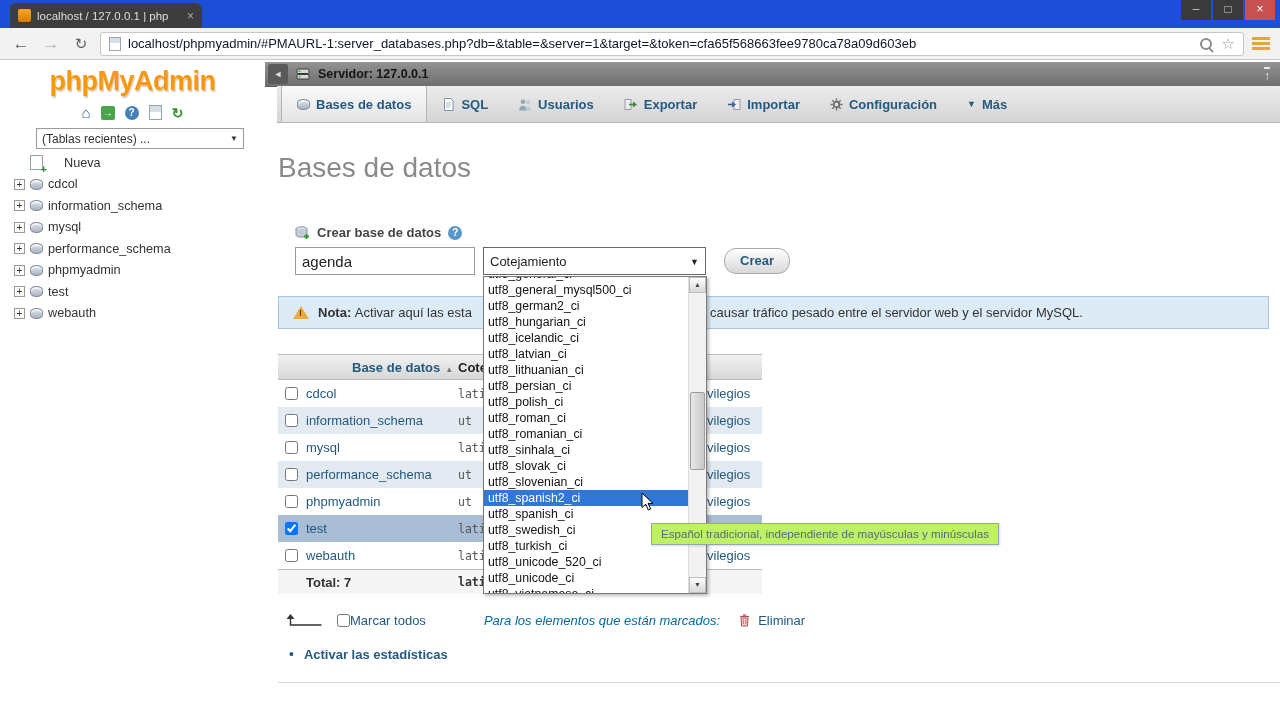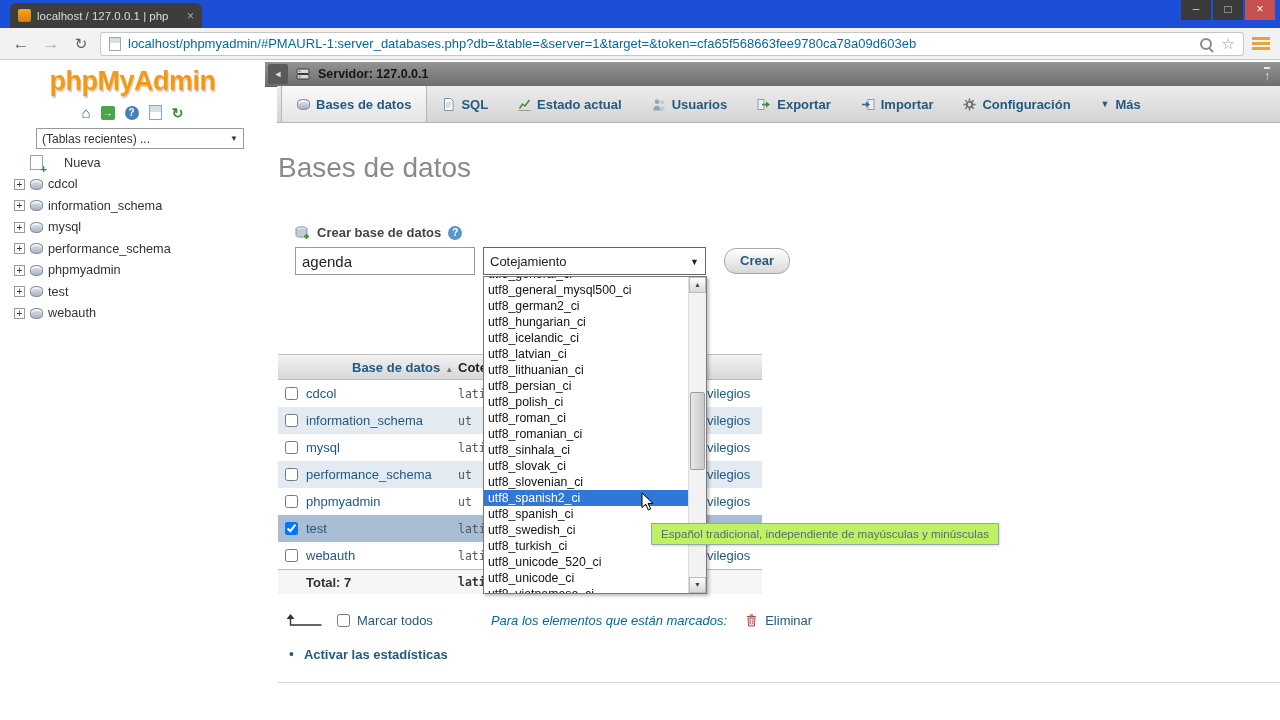--- a/index.html
+++ b/index.html
@@ -21,21 +21,21 @@
   .navbar{position:absolute;left:0;top:28px;width:100%;height:32px;background:#f2f2f2;
           border-bottom:1px solid #c9c9c9;display:flex;align-items:center;gap:8px;
           padding:0 10px;box-sizing:border-box;}
   .nav-btn{color:#5f6368;font-size:17px;width:22px;text-align:center;flex:none;}
   .nav-btn.fwd{color:#b2b2b2;}
   .nav-btn.reload{font-size:15px;}
   .addressbar{flex:1;height:24px;background:#fff;border:1px solid #c6c6c6;border-radius:3px;
               display:flex;align-items:center;gap:7px;padding:0 8px;box-sizing:border-box;overflow:hidden;}
   .page-ico{width:10px;height:12px;background:#fff;border:1px solid #9aa7b2;flex:none;
             box-shadow:inset 0 2px 0 #d7dee4, inset 0 5px 0 #d7dee4;}
-  .url{flex:1;font-size:13px;color:#0369a1;white-space:nowrap;overflow:hidden;}
+  .url{flex:1;font-size:13px;color:#0f172a;white-space:nowrap;overflow:hidden;}
   .mag{width:8px;height:8px;border:2px solid #8a8a8a;border-radius:50%;position:relative;flex:none;margin-right:3px;}
   .mag::after{content:"";position:absolute;right:-4px;bottom:-3px;width:6px;height:2px;background:#8a8a8a;
               transform:rotate(45deg);}
   .star{color:#9a9a9a;font-size:15px;flex:none;}
   .menu-ico{width:18px;height:3px;background:#e8a33d;box-shadow:0 5px 0 #e8a33d,0 10px 0 #e8a33d;
             flex:none;margin-bottom:10px;}
 
   
   .sidebar{position:absolute;left:0;top:60px;width:265px;bottom:0;background:#fff;border-right:1px solid #e4e4e4;}
   .logo{position:absolute;left:0;top:6px;width:100%;text-align:center;font-size:27px;font-weight:bold;
@@ -121,21 +121,21 @@
   .c-name{width:150px;flex:none;padding-left:2px;box-sizing:border-box;white-space:nowrap;}
   .c-name a{color:#235a81;text-decoration:none;}
   .c-coll{width:141px;flex:none;font-family:"DejaVu Sans Mono",monospace;font-size:11.5px;color:#555;
           padding-left:4px;box-sizing:border-box;white-space:nowrap;overflow:hidden;}
   .thead .c-coll{font-family:inherit;font-size:13px;color:#222;}
   .trow.total .c-coll{font-weight:bold;color:#333;}
   .c-priv{flex:1;padding-left:112px;box-sizing:border-box;white-space:nowrap;overflow:hidden;}
   .c-priv a{color:#235a81;text-decoration:none;}
 
   .tfooter{position:absolute;left:20px;top:546px;height:28px;display:flex;align-items:center;font-size:13px;}
-  .checkall-label{color:#235a81;text-decoration:none;margin-left:7px;}
+  .checkall-label{color:#235a81;text-decoration:none;}
   .tfooter input{width:13px;height:13px;margin:0 0 0 14px;}
   .wsel{font-style:italic;color:#0369a1;margin-left:58px;}
   .del-link{color:#235a81;text-decoration:none;margin-left:7px;}
   .trash{margin-left:18px;}
   .stats{position:absolute;left:24px;top:586px;display:flex;align-items:center;gap:10px;font-size:13px;}
   .stats .bullet{color:#235a81;font-size:14px;}
   .stats a{color:#235a81;font-weight:bold;text-decoration:none;}
   .bottom-rule{position:absolute;left:13px;right:0;top:622px;border-top:1px solid #d5d5d5;}
 
   
@@ -265,27 +265,20 @@
         <span>Bases de datos</span>
       </div>
       <div class="tab-item">
         <svg width="13" height="13">
             <path d="M2.5 0.5h6l2.5 2.5v9.5h-8.5z" fill="#fff" stroke="#7d94ab"></path>
             <path d="M4 5h5M4 7h5M4 9h4" stroke="#a8bccd" stroke-width="1"></path>
           </svg>
         <span>SQL</span>
       </div>
       <div class="tab-item">
-        <svg width="13" height="13">
-            <path d="M0.5 12.5h12" stroke="#999"></path>
-            <path d="M1.5 10.5l3-4.5 2.5 2 4.5-6" fill="none" stroke="#4a8a3a" stroke-width="1.5"></path>
-          </svg>
-        <span>Estado actual</span>
-      </div>
-      <div class="tab-item">
         <svg width="14" height="13">
             <circle cx="5" cy="3.8" r="2.3" fill="#91a6ba"></circle>
             <path d="M1.2 12.5c0-3.2 1.8-4.8 3.8-4.8s3.8 1.6 3.8 4.8z" fill="#91a6ba"></path>
             <circle cx="10" cy="4.2" r="2" fill="#bcc9d6"></circle>
             <path d="M7.6 12.5c0.3-2.8 1.4-4.2 2.4-4.2 1.2 0 2.6 1.5 2.8 4.2z" fill="#bcc9d6"></path>
           </svg>
         <span>Usuarios</span>
       </div>
       <div class="tab-item">
         <svg width="14" height="13">
@@ -328,20 +321,25 @@
       <span class="help-ico">?</span>
     </div>
 
     <input class="db-input" type="text" value="agenda" style="">
     <div class="collation-select">
       <span>Cotejamiento</span>
       <span class="sel-arrow">▼</span>
     </div>
     <button class="create-btn">Crear</button>
 
+    <div class="notice">
+      <span class="warn-icon"></span>
+      <span><b>Nota:</b>&nbsp;<span>Activar aquí las esta</span></span>
+    </div>
+    <div class="notice-right">causar tráfico pesado entre el servidor web y el servidor MySQL.</div>
 
     <div class="dbtable">
       <div class="thead">
         <span class="c-check"></span>
         <span class="c-name"><a>Base de datos</a><span class="sort">▲</span></span>
         <span class="c-coll">Cote</span>
         <span class="c-priv"></span>
       </div>
       <div class="trow">
         <span class="c-check">

